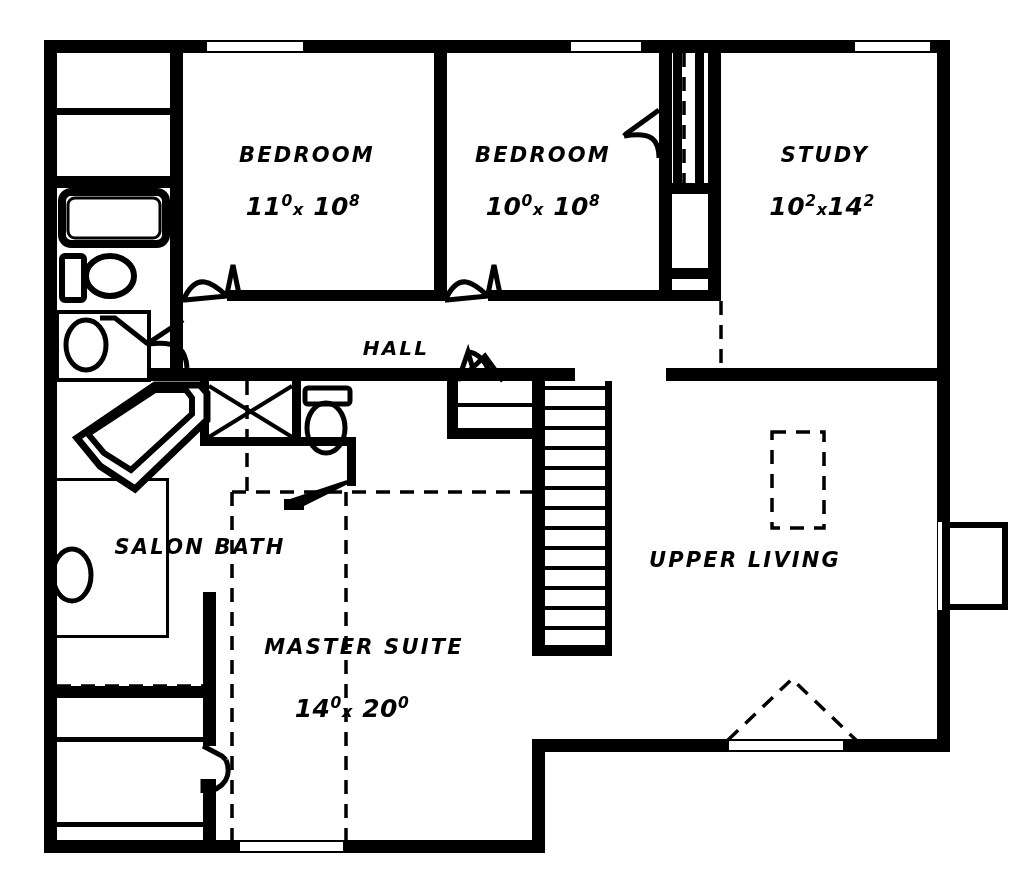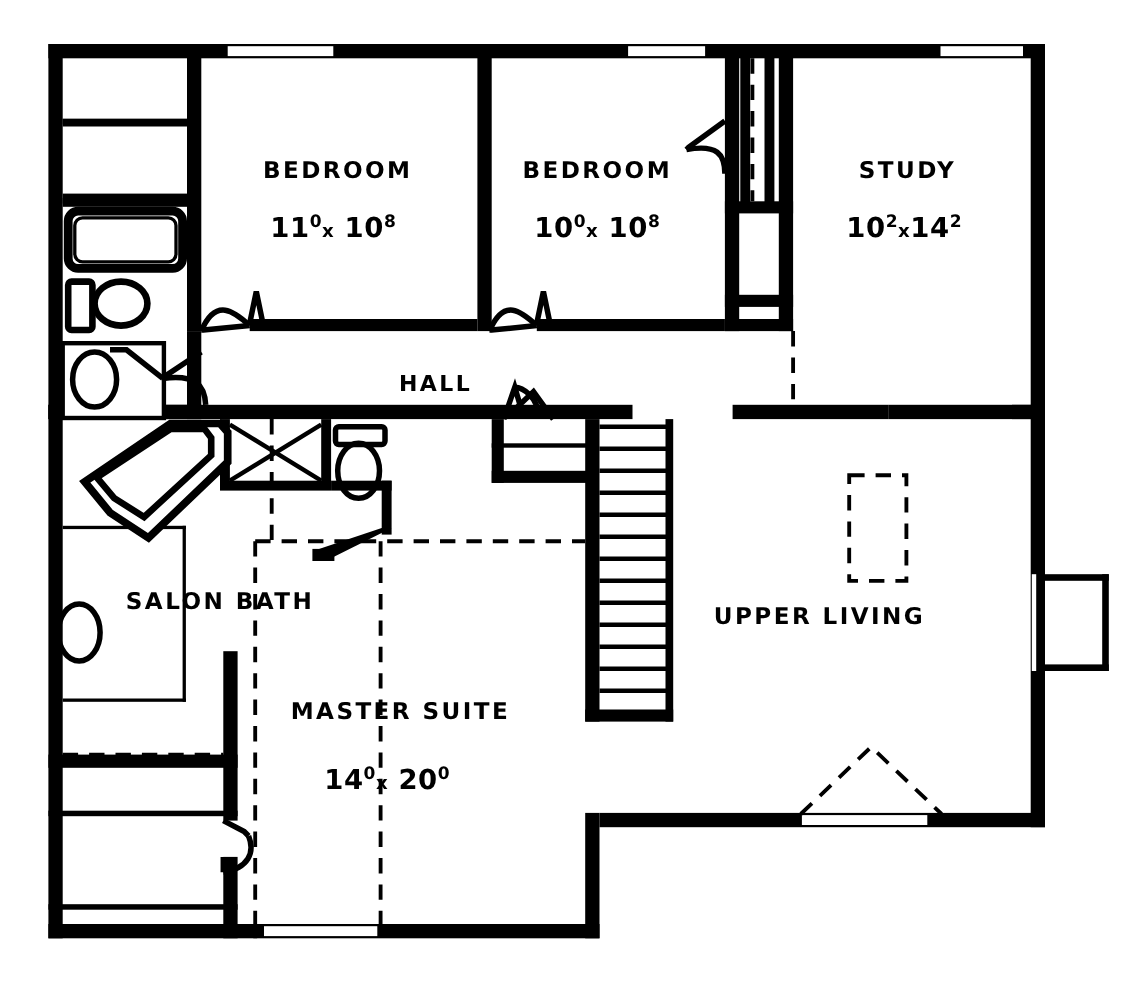--- a/index.html
+++ b/index.html
@@ -6,20 +6,21 @@
   html,body{margin:0;padding:0;background:#ffffff;}
   body{
     width:1024px;height:893px;
     font-family:"DejaVu Sans","Liberation Sans",sans-serif;
     overflow:hidden;
   }
   #plan-root{
     position:relative;
     width:1024px;height:677px;
     background:#ffffff;
+    font-style:italic;
   }
   #plan-svg{display:block;width:1024px;height:893px;}
 
   
   .room-name{
     font-family:"DejaVu Sans","Liberation Sans",sans-serif;
     font-weight:700;
     fill:#000000;
     letter-spacing:2.2px;
   }

